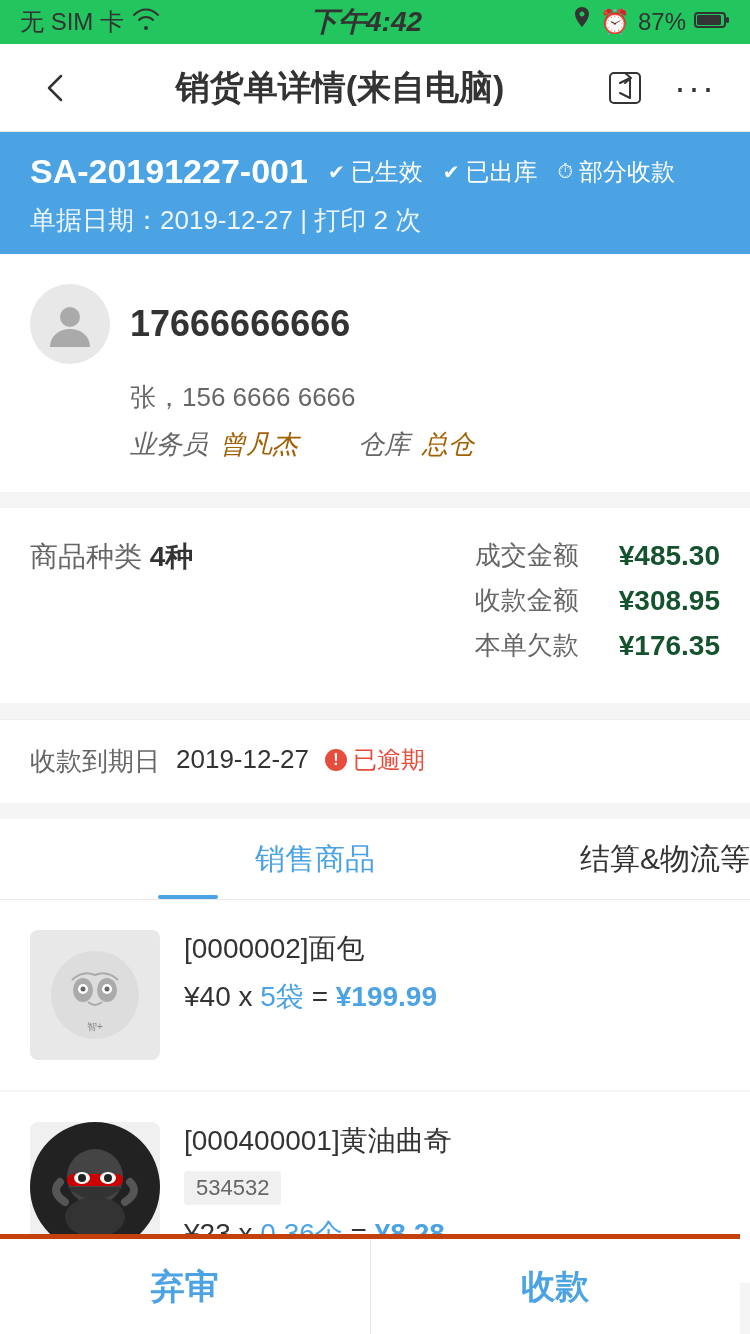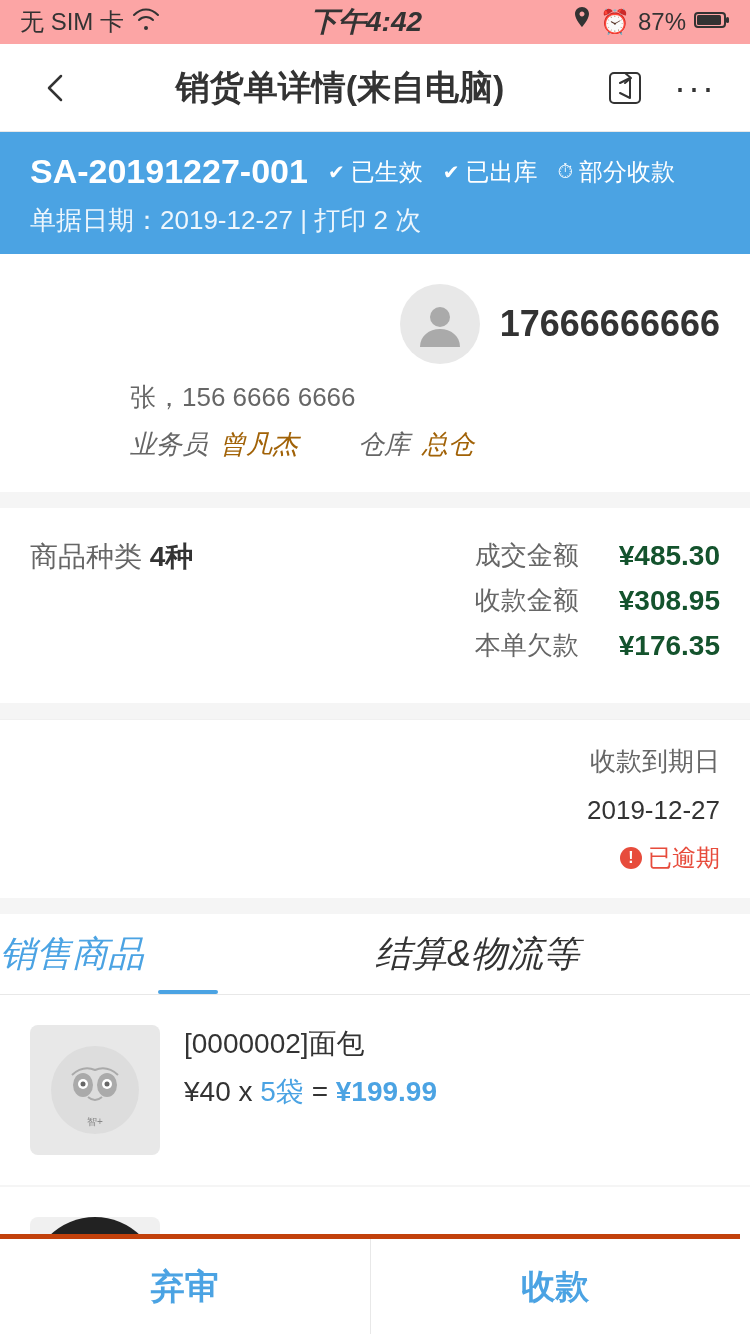--- a/index.html
+++ b/index.html
@@ -9,21 +9,21 @@
       background: #f5f5f5;
       width: 750px;
       min-height: 1334px;
       font-size: 28px;
       color: #333;
     }
 
     
     .status-bar {
       height: 44px;
-      background: #fca5a5;
+      background: #22c55e;
       display: flex;
       align-items: center;
       justify-content: space-between;
       padding: 16px 20px;
       font-size: 24px;
       font-weight: 500;
     }
     .status-left { display: flex; align-items: center; gap: 8px; }
     .status-center { font-size: 28px; font-weight: 600; font-style: italic; }
     .status-right { display: flex; align-items: center; gap: 8px; font-size: 24px; }
@@ -86,21 +86,20 @@
     .customer-section {
       background: #fff;
       padding: 30px;
       margin-bottom: 16px;
     }
     .customer-row {
       display: flex;
       align-items: center;
       gap: 20px;
       margin-bottom: 16px;
-      justify-content: flex-end;
     }
     .avatar {
       width: 80px;
       height: 80px;
       border-radius: 50%;
       background: #e8e8e8;
       display: flex;
       align-items: center;
       justify-content: center;
       flex-shrink: 0;
@@ -150,26 +149,25 @@
     }
     .stat-name { font-size: 26px; color: #666; }
     .stat-val { font-size: 28px; color: #14532d; font-weight: 600; }
 
     
     .due-section {
       background: #fff;
       padding: 24px 30px;
       margin-bottom: 16px;
       display: flex;
-      align-items: flex-end;
+      align-items: flex-start;
       gap: 16px;
       font-size: 26px;
       color: #333;
       border-top: 1px solid #f0f0f0;
-      flex-direction: column;
     }
     .due-label { color: #666; }
     .overdue-badge {
       background: #fff;
       color: #e74c3c;
       font-size: 24px;
       display: flex;
       align-items: center;
       gap: 6px;
     }
@@ -191,26 +189,25 @@
       background: #fff;
       display: flex;
       border-bottom: 1px solid #e8e8e8;
       margin-bottom: 0;
     }
     .tab-item {
       flex: 1;
       height: 80px;
       display: flex;
       align-items: center;
-      justify-content: flex-start;
-      font-size: 36px;
+      justify-content: flex-end;
+      font-size: 30px;
       cursor: pointer;
       position: relative;
       color: #333;
-      font-style: italic;
     }
     .tab-item.active {
       color: #4BA3E3;
     }
     .tab-item.active::after {
       content: '';
       position: absolute;
       bottom: 0;
       left: 50%;
       transform: translateX(-50%);
@@ -487,20 +484,31 @@
         <circle cx="78" cy="56" r="4" fill="#222"></circle>
 
         <ellipse cx="65" cy="95" rx="30" ry="20" fill="#333"></ellipse>
 
         <path d="M35 80 Q20 70 30 60" stroke="#555" stroke-width="8" stroke-linecap="round" fill="none"></path>
         <path d="M95 80 Q110 70 100 60" stroke="#555" stroke-width="8" stroke-linecap="round" fill="none"></path>
 
         <text x="65" y="125" text-anchor="middle" font-size="8" fill="#888">advanced whale</text>
       </svg>
     </div>
+    <div class="product-info">
+      <div class="product-name">[000400001]黄油曲奇</div>
+      <span class="product-batch">534532</span>
+      <div class="product-price">
+        <span>¥23</span>
+        <span> x </span>
+        <span class="price-qty">0.36个</span>
+        <span> = </span>
+        <span class="price-total">¥8.28</span>
+      </div>
+    </div>
   </div>
 
 </div>
 
 <div style="height: 100px;"></div>
 
 <div class="bottom-bar">
   <div class="bottom-btn">
     <span>弃审</span>
   </div>

